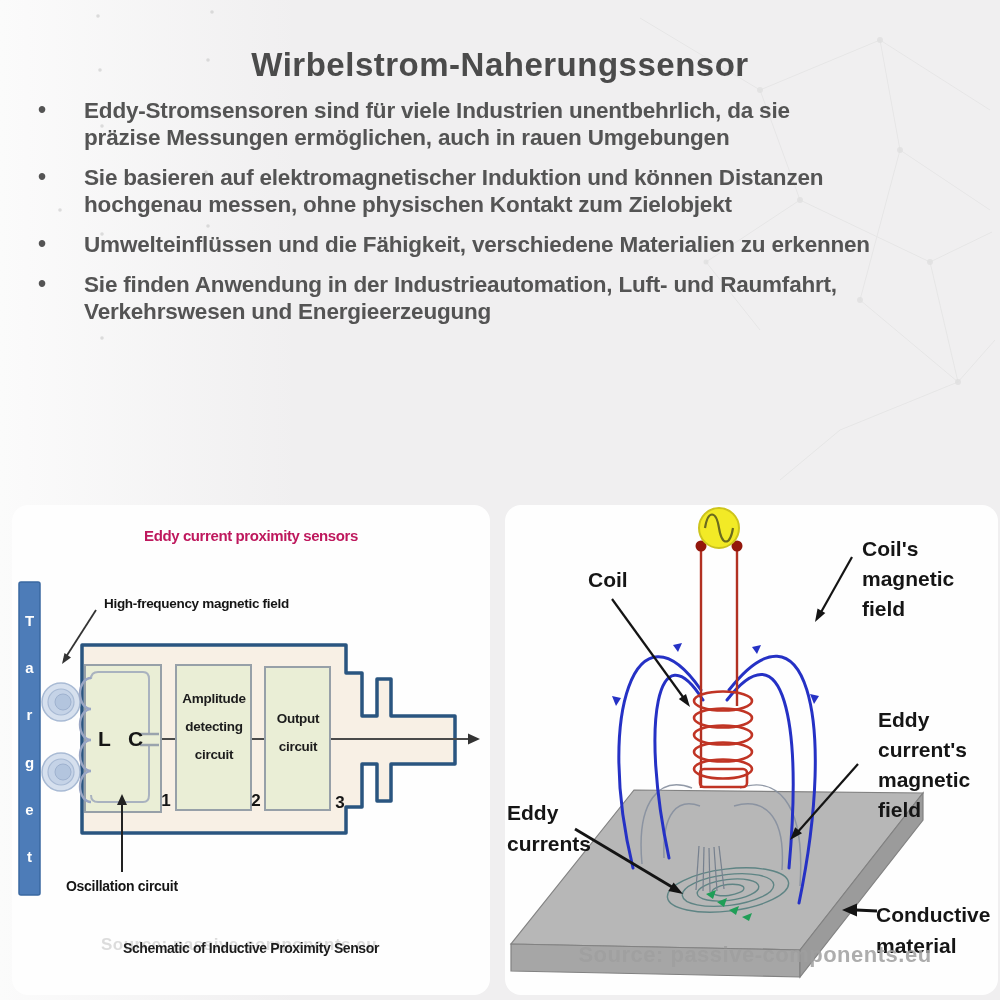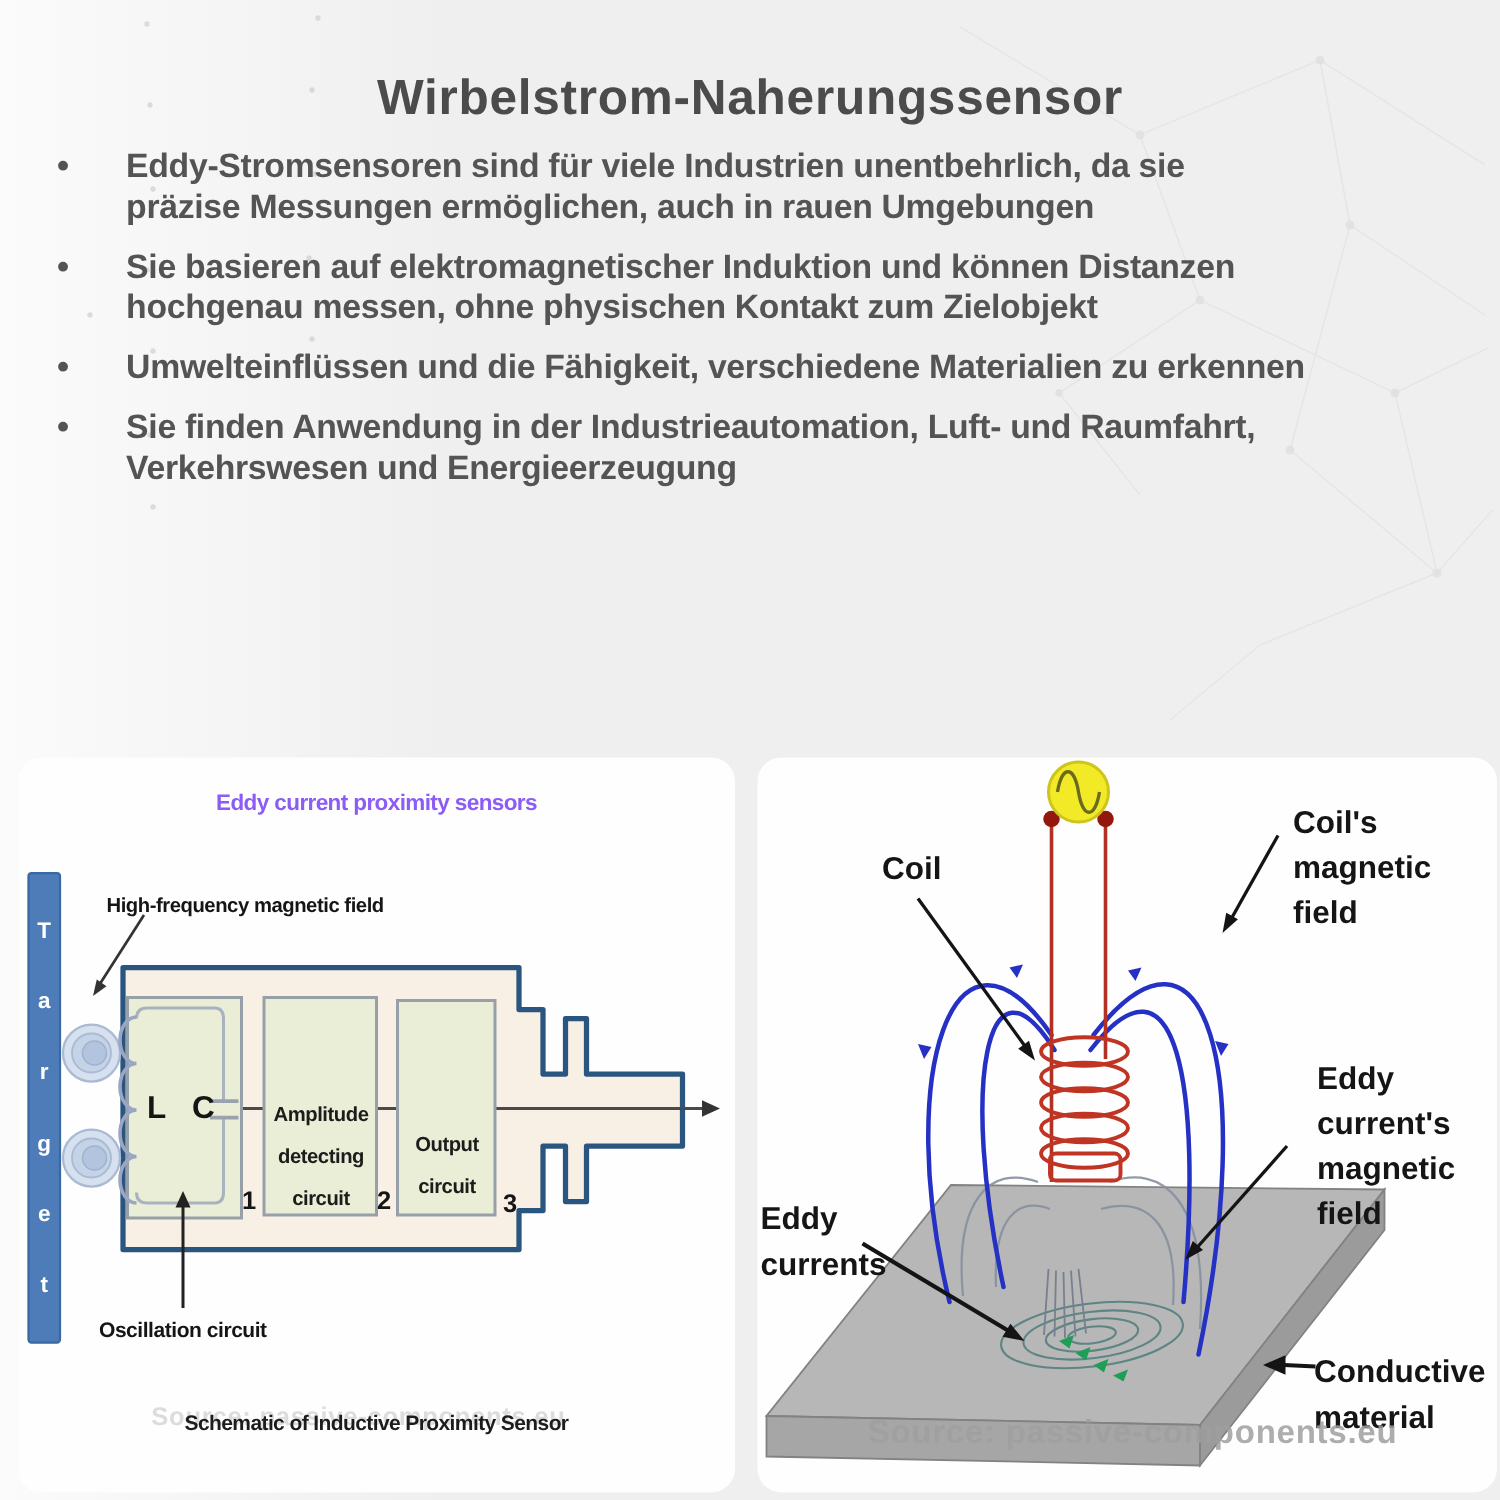--- a/index.html
+++ b/index.html
@@ -17,26 +17,26 @@
   .bullets{position:absolute;left:38px;top:97px;width:930px;}
   .bullet{display:flex;gap:10px;margin-bottom:13px;color:#545454;}
   .bullet .dot{font-size:23px;line-height:27px;font-weight:700;}
   .bullet .bl{font-size:22.5px;line-height:27px;font-weight:700;letter-spacing:-0.2px;margin-left:28px;}
   .panel{position:absolute;top:505px;height:490px;background:#fefefe;border-radius:16px;}
   .panel-left{left:12px;width:478px;}
   .panel-right{left:505px;width:493px;}
   .panel svg{position:absolute;left:0;top:0;}
   .lbl{position:absolute;color:#151515;font-weight:bold;}
   
-  .lp-title{top:22px;left:0;width:100%;text-align:center;font-size:15px;font-weight:700;letter-spacing:-0.4px;color:#8b5cf6;}
+  .lp-title{top:22px;left:0;width:100%;text-align:center;font-size:15px;font-weight:700;letter-spacing:-0.4px;color:#be185d;}
   .target-letters{position:absolute;left:7px;top:77px;width:21px;height:313px;display:flex;flex-direction:column;justify-content:space-evenly;align-items:center;color:#fff;font-weight:700;font-size:15px;}
-  .hf-label{top:91px;left:59px;font-size:13.5px;font-weight:700;letter-spacing:-0.3px;}
+  .hf-label{top:91px;left:92px;font-size:13.5px;font-weight:700;letter-spacing:-0.3px;}
   .lc{font-size:21px;font-weight:600;}
   .lc-l{top:222px;left:86px;} .lc-c{top:222px;left:116px;}
-  .boxlbl{font-weight:700;font-size:13.5px;line-height:28px;text-align:center;letter-spacing:-0.3px;color:#1c1c1c;margin-top:44px;}
+  .boxlbl{font-weight:700;font-size:13.5px;line-height:28px;text-align:center;letter-spacing:-0.3px;color:#1c1c1c;}
   .box2lbl{top:180px;left:164px;width:76px;}
   .box3lbl{top:200px;left:253px;width:66px;}
   .stagenum{font-size:17px;font-weight:700;width:20px;text-align:center;}
   .n1{top:286px;left:144px;} .n2{top:286px;left:234px;} .n3{top:288px;left:318px;}
   .osc-label{top:373px;left:54px;font-size:14px;font-weight:700;letter-spacing:-0.3px;}
   .caption-ghost{top:430px;left:0;width:100%;text-align:center;font-size:17px;color:#c6c6c6;opacity:.6;letter-spacing:.5px;transform:translateX(-12px);filter:blur(.3px);}
   .lp-caption{top:435px;left:0;width:100%;text-align:center;font-size:14px;font-weight:700;letter-spacing:-0.4px;color:#1c1c1c;}
   
   .rp{font-size:21px;line-height:30px;}
   .coil-label{top:60px;left:83px;}

